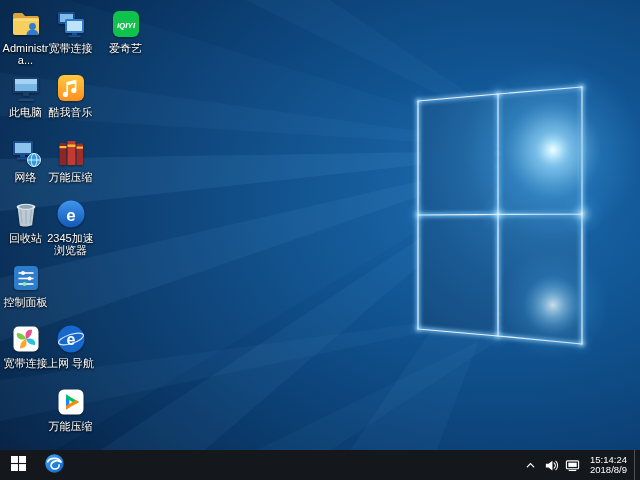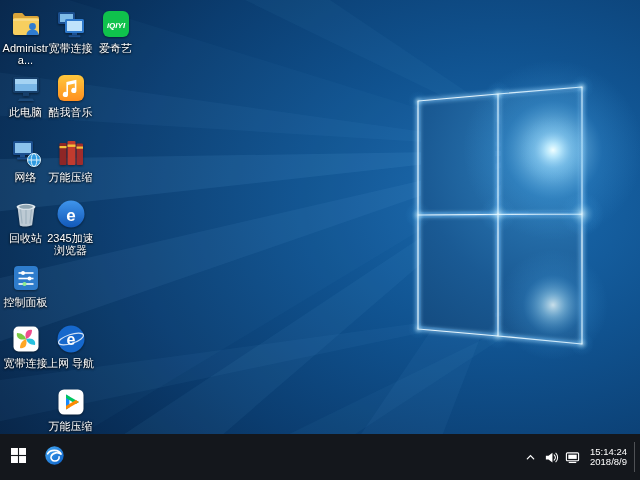--- a/index.html
+++ b/index.html
@@ -14,21 +14,21 @@
   .dicon{position:absolute;width:45px;display:flex;flex-direction:column;align-items:center;cursor:pointer;z-index:2;}
   .dicon .art{width:32px;height:32px;flex:0 0 32px;filter:drop-shadow(0 1px 1px rgba(0,0,0,.45));}
   .dicon .art svg{width:32px;height:32px;display:block;}
   .dicon .lbl{
     margin-top:2px;width:54px;font-size:11px;line-height:12px;color:#fff;text-align:center;
     text-shadow:0 1px 2px rgba(0,0,0,.9),0 0 3px rgba(0,0,0,.65);word-break:break-all;
   }
 
   
   #taskbar{
-    position:absolute;left:0;right:0;bottom:0;height:46px;background:#14171c;
+    position:absolute;left:0;right:0;bottom:0;height:30px;background:#14171c;
     display:flex;align-items:stretch;z-index:5;
   }
   .tbtn{
     width:36px;border:0;background:transparent;display:flex;align-items:center;justify-content:center;
     cursor:pointer;padding:0;
   }
   #tray{margin-left:auto;display:flex;align-items:center;}
   .tray-ic{width:21px;height:30px;display:flex;align-items:center;justify-content:center;cursor:pointer;}
   #clock{
     color:#fff;font-size:9.5px;line-height:10.5px;text-align:center;
@@ -122,21 +122,21 @@
         <rect x="5" y="6" width="13" height="8" fill="#7fbce8"></rect>
         <rect x="10" y="11" width="19" height="14" rx="1.5" fill="#2e79cc"></rect>
         <rect x="12" y="13" width="15" height="10" fill="#bfe3fb"></rect>
         <rect x="17" y="25" width="5" height="2.2" fill="#1b4f8f"></rect>
         <rect x="13.5" y="27.2" width="12" height="2" rx="1" fill="#1b4f8f"></rect>
       </svg>
     </div>
     <div class="lbl">宽带连接</div>
   </div>
 
-  <div class="dicon" style="left:93px;top:8px">
+  <div class="dicon" style="left:103px;top:8px">
     <div class="art">
       <svg viewBox="0 0 32 32">
         <rect x="3" y="3" width="26" height="26" rx="6" fill="#0fc24c"></rect>
         <text x="16" y="19.5" font-size="8" font-weight="bold" font-style="italic" text-anchor="middle" fill="#fff">iQIYI</text>
       </svg>
     </div>
     <div class="lbl">爱奇艺</div>
   </div>
 
   <div class="dicon" style="left:48px;top:72px">

